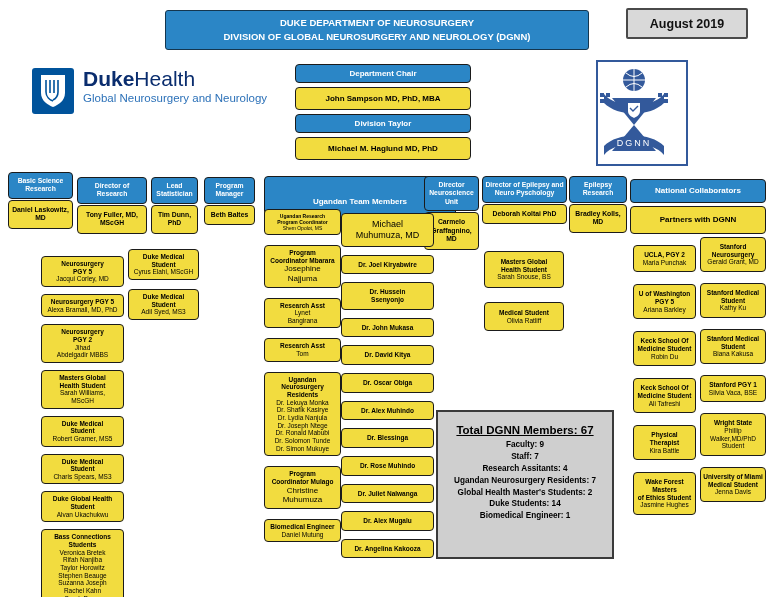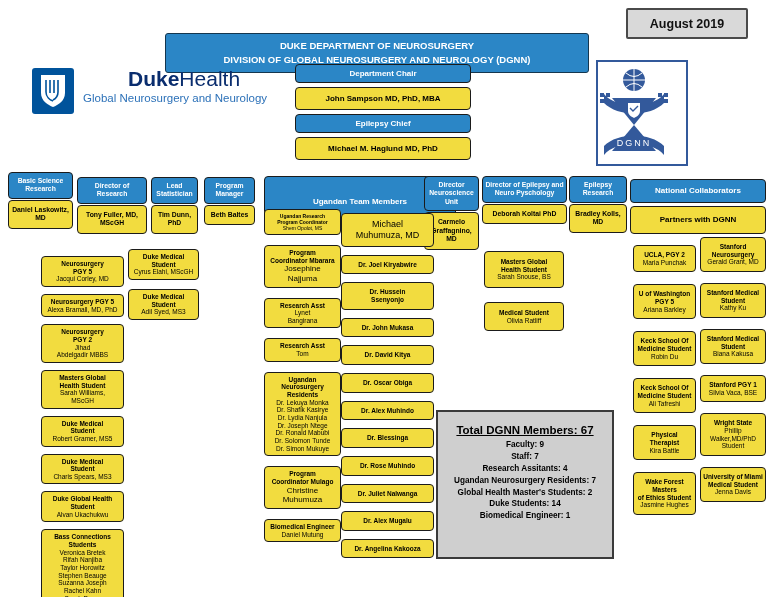--- a/index.html
+++ b/index.html
@@ -12,30 +12,30 @@
   .bt{font-weight:bold;font-size:6.5px;line-height:1.18;}
   .bb{font-size:6.5px;line-height:1.18;}
   .sm .bt,.sm .bb{font-size:5px;line-height:1.2;}
   .lg .bb{font-size:9px;line-height:1.2;}
   .lgname .bb{font-size:8px;line-height:1.2;}
 
   
   #title-box{position:absolute;left:165px;top:10px;width:422px;height:38px;background:#2b86c6;
              border:1px solid #14364f;border-radius:3px;display:flex;flex-direction:column;
              align-items:center;justify-content:center;color:#fff;font-weight:bold;font-size:9.5px;
-             line-height:1.45;margin-top:23px;}
+             line-height:1.45;}
   #badge{position:absolute;left:626px;top:8px;width:118px;height:27px;background:#d9d9d9;
          border:2px solid #4a4a4a;border-radius:2px;display:flex;align-items:center;
          justify-content:center;font-weight:bold;font-size:12.5px;color:#111;}
 
   
   #duke-logo{position:absolute;left:32px;top:68px;display:flex;align-items:flex-start;gap:9px;}
   #duke-shield{width:42px;height:46px;background:#00539B;border-radius:3px;display:flex;
                align-items:center;justify-content:center;}
-  #duke-text .brand{font-size:21px;line-height:1;color:#0a2d6e;margin-left:45px;}
+  #duke-text .brand{font-size:21px;line-height:1;color:#0a2d6e;}
   #duke-text .brand b{font-weight:bold;}
   #duke-text .tagline{font-size:11.5px;color:#2c71b8;margin-top:3px;}
 
   
   #leadership{position:absolute;left:295px;top:64px;width:176px;display:flex;flex-direction:column;gap:4px;}
   #leadership .box{font-size:8px;}
   #leadership .blue{padding:4px 0;}
   #leadership .yellow{font-weight:bold;padding:6px 2px;}
 
   
@@ -99,21 +99,21 @@
     </div>
     <div id="duke-text">
       <div class="brand"><b>Duke</b><span>Health</span></div>
       <div class="tagline">Global Neurosurgery and Neurology</div>
     </div>
   </div>
 
   <div id="leadership">
     <div class="box blue">Department Chair</div>
     <div class="box yellow">John Sampson MD, PhD, MBA</div>
-    <div class="box blue">Epilepsy Chief</div>
+    <div class="box blue">Division Taylor</div>
     <div class="box yellow">Michael M. Haglund MD, PhD</div>
   </div>
 
   <div id="dgnn-box">
     <svg width="72" height="92" viewBox="0 0 72 92" aria-hidden="true">
       <circle cx="36" cy="13" r="11" fill="#33599B"></circle>
       <path d="M25 13 h22 M36 2 v22 M28 6 q8 7 16 0 M28 20 q8 -7 16 0" stroke="#fff" stroke-width="1" fill="none"></path>
       <path d="M6 27 C18 42 54 42 66 27 L66 36 C52 50 20 50 6 36 Z" fill="#33599B"></path>
       <path d="M6 88 C18 73 54 73 66 88 L66 79 C52 65 20 65 6 79 Z" fill="#33599B"></path>
       <polygon points="14,31 58,31 36,58" fill="#33599B"></polygon>

